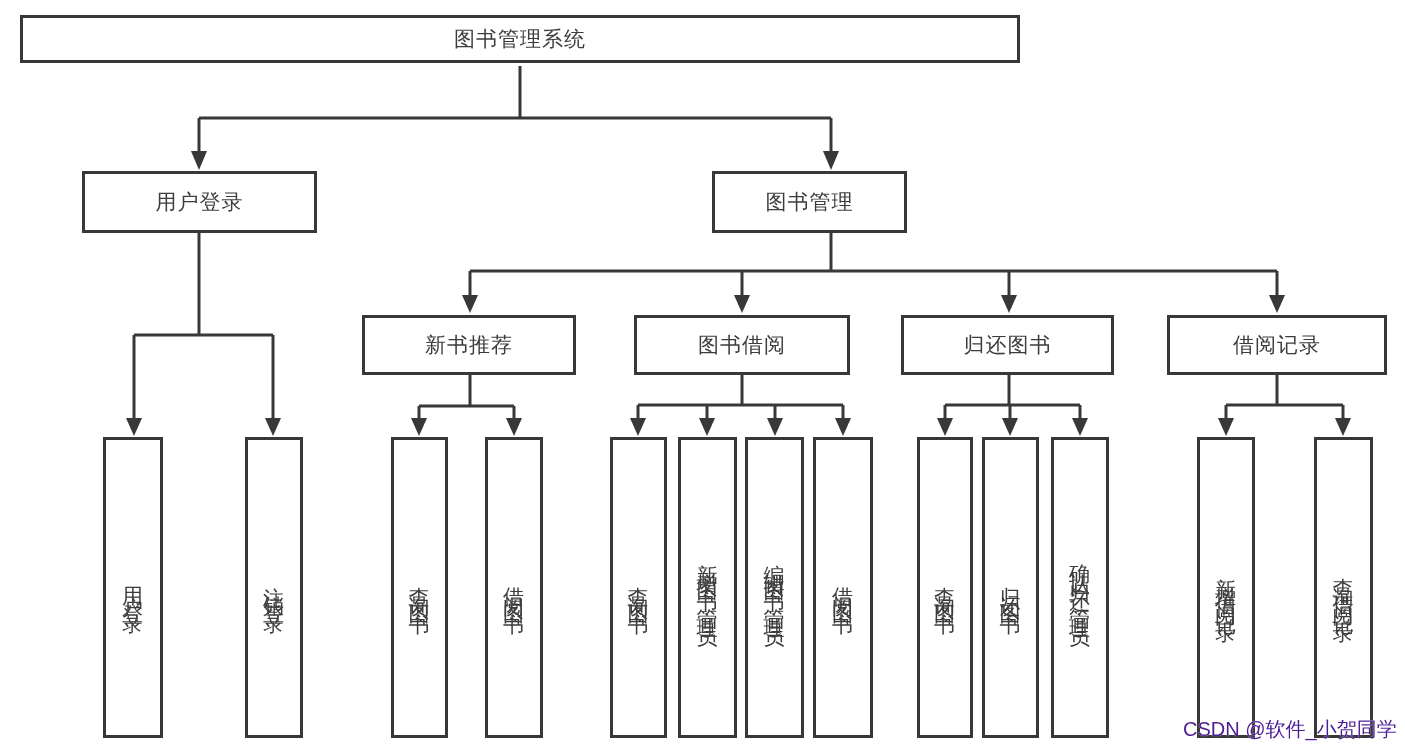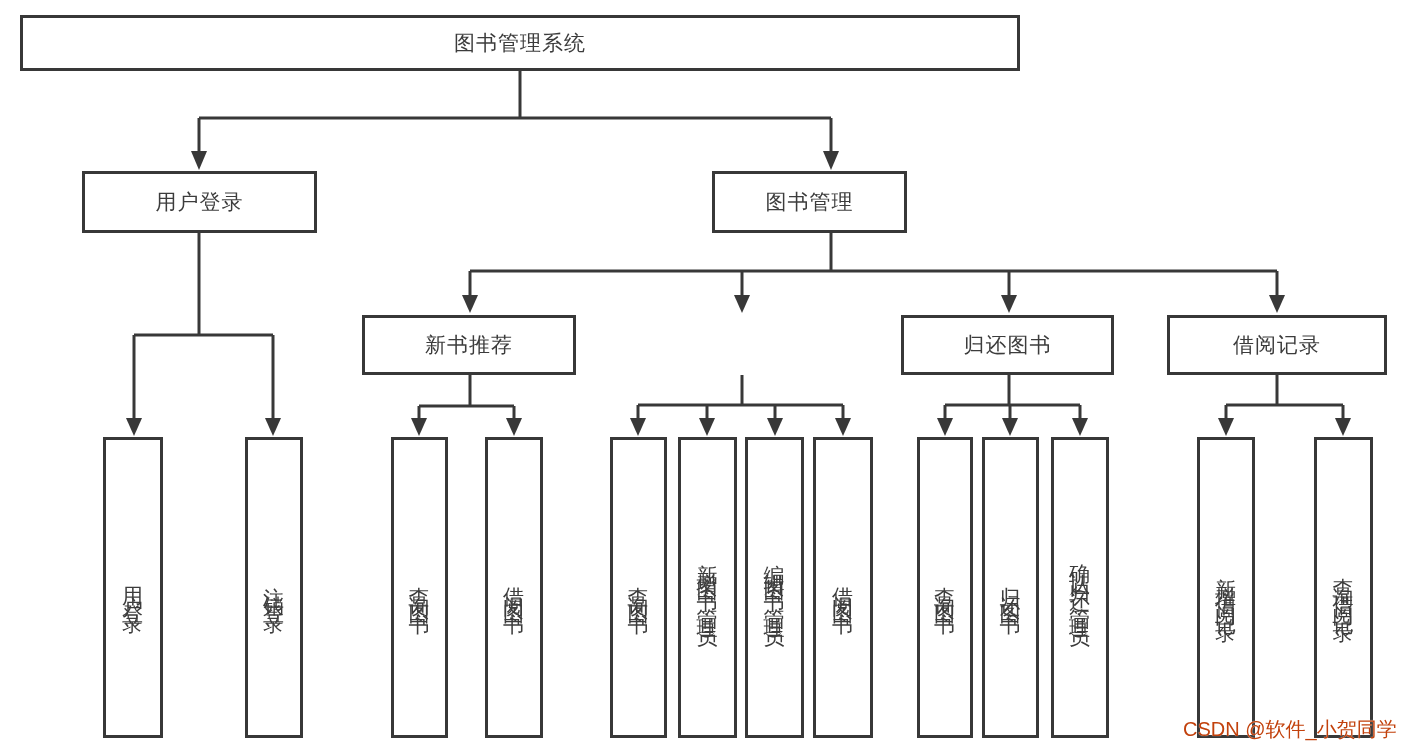--- a/index.html
+++ b/index.html
@@ -43,21 +43,21 @@
     writing-mode: vertical-rl;
     text-orientation: mixed;
     font-size: 21px;
     letter-spacing: 9px;
     line-height: 1;
     color: #3c3c3c;
     white-space: nowrap;
   }
 
   
-  .n-root   { left: 20px;   top: 15px;  width: 1000px; height: 56px; }
+  .n-root   { left: 20px;   top: 15px;  width: 1000px; height: 48px; }
   
   .n-user   { left: 82px;   top: 171px; width: 235px;  height: 62px; }
   .n-mgmt   { left: 712px;  top: 171px; width: 195px;  height: 62px; }
   
   .n-newbk  { left: 362px;  top: 315px; width: 214px;  height: 60px; }
   .n-borrow { left: 634px;  top: 315px; width: 216px;  height: 60px; }
   .n-curr   { left: 901px;  top: 315px; width: 213px;  height: 60px; }
   .n-recs   { left: 1167px; top: 315px; width: 220px;  height: 60px; }
   
   .leaf     { top: 437px; height: 301px; }
@@ -74,21 +74,21 @@
   .l-c3 { left: 1051px; width: 58px; }
   .l-r1 { left: 1197px; width: 58px; }
   .l-r2 { left: 1314px; width: 59px; }
 
   .watermark {
     position: absolute;
     left: 1183px;
     top: 716px;
     z-index: 5;
     font-size: 20px;
-    color: #c2410c;
+    color: #4c1d95;
     text-shadow: 0 0 1px #ffffff;
     white-space: nowrap;
   }
 </style>
 </head>
 <body>
 
 <div class="canvas">
 
   <svg class="connectors" width="1405" height="747" viewBox="0 0 1405 747" stroke="#383838" stroke-width="3" fill="none">
@@ -160,20 +160,23 @@
   <div class="node n-user">
     <span class="hlabel">用户登录</span>
   </div>
   <div class="node n-mgmt">
     <span class="hlabel">图书管理</span>
   </div>
 
   <div class="node n-newbk">
     <span class="hlabel">新书推荐</span>
   </div>
+  <div class="node n-borrow">
+    <span class="hlabel">图书借阅</span>
+  </div>
   <div class="node n-curr">
     <span class="hlabel">归还图书</span>
   </div>
   <div class="node n-recs">
     <span class="hlabel">借阅记录</span>
   </div>
 
   <div class="node leaf l-u1">
     <span class="vlabel">用户登录</span>
   </div>

